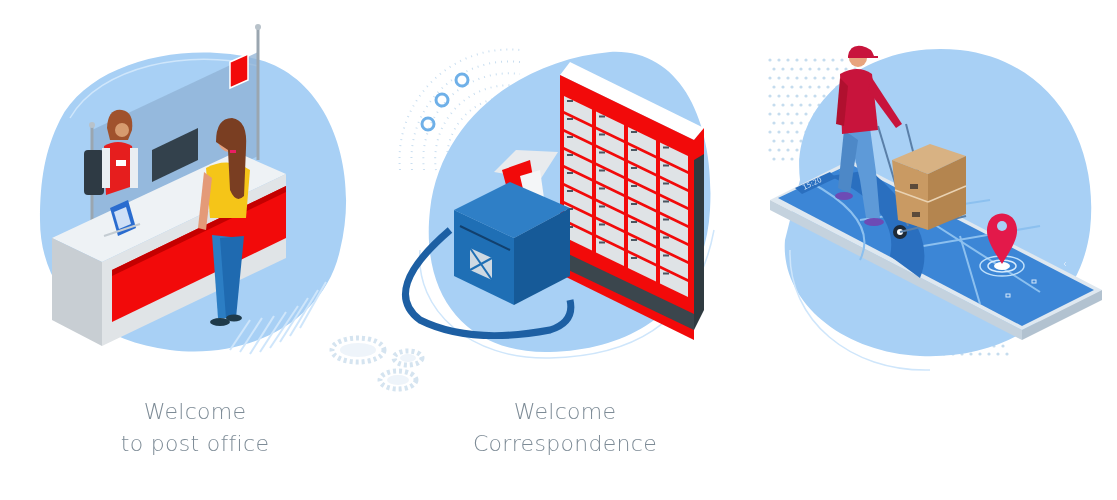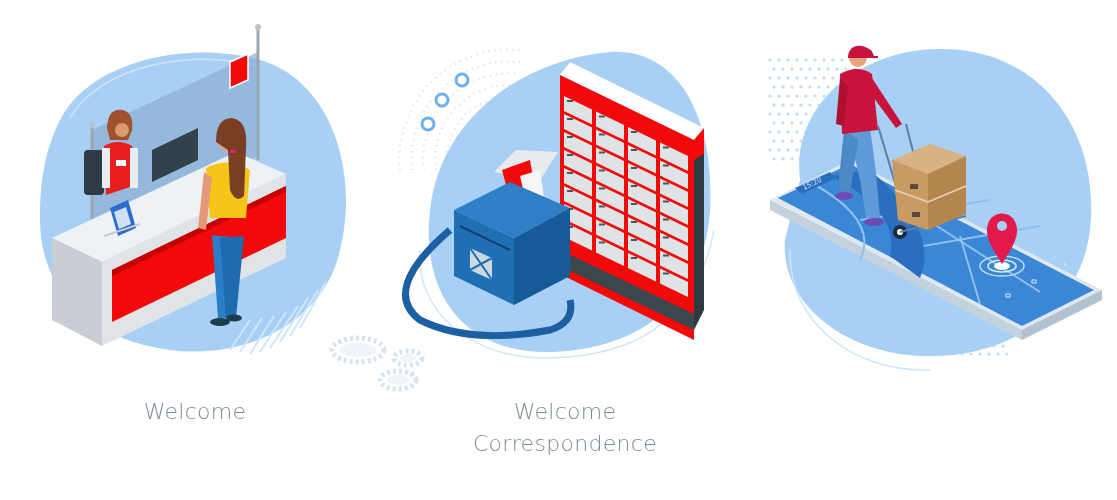--- a/index.html
+++ b/index.html
@@ -72,20 +72,21 @@
       <ellipse cx="234" cy="318" rx="8" ry="3.5" fill="#1f3a4a"></ellipse>
       <path d="M206,168 Q228,156 250,170 L246,218 L210,218 Z" fill="#f5c518"></path>
       <path d="M204,172 L198,228 L206,230 L212,178 Z" fill="#e49a78"></path>
       <circle cx="230" cy="140" r="12" fill="#e4a07e"></circle>
       <path d="M216,142 Q216,118 232,118 Q248,120 246,148 L244,196 Q236,204 230,190 L228,150 Z" fill="#7a3e22"></path>
       <rect x="230" y="150" width="6" height="3" fill="#e91e63"></rect>
     </g>
   </svg>
   <div class="caption" style="left:90px;width:210px;">
     <span>Welcome</span>
+    <span>to post office</span>
   </div>
 </div>
 
 <div class="panel" style="left:320px;width:420px;">
   <svg class="art" width="420" height="400" viewBox="0 0 420 400">
 
     <g fill="none" stroke="#c9def0" stroke-width="2" stroke-dasharray="1 5">
       <path d="M80,170 A110,110 0 0 1 200,50"></path>
       <path d="M92,170 A98,98 0 0 1 200,62"></path>
       <path d="M104,170 A86,86 0 0 1 200,74"></path>

